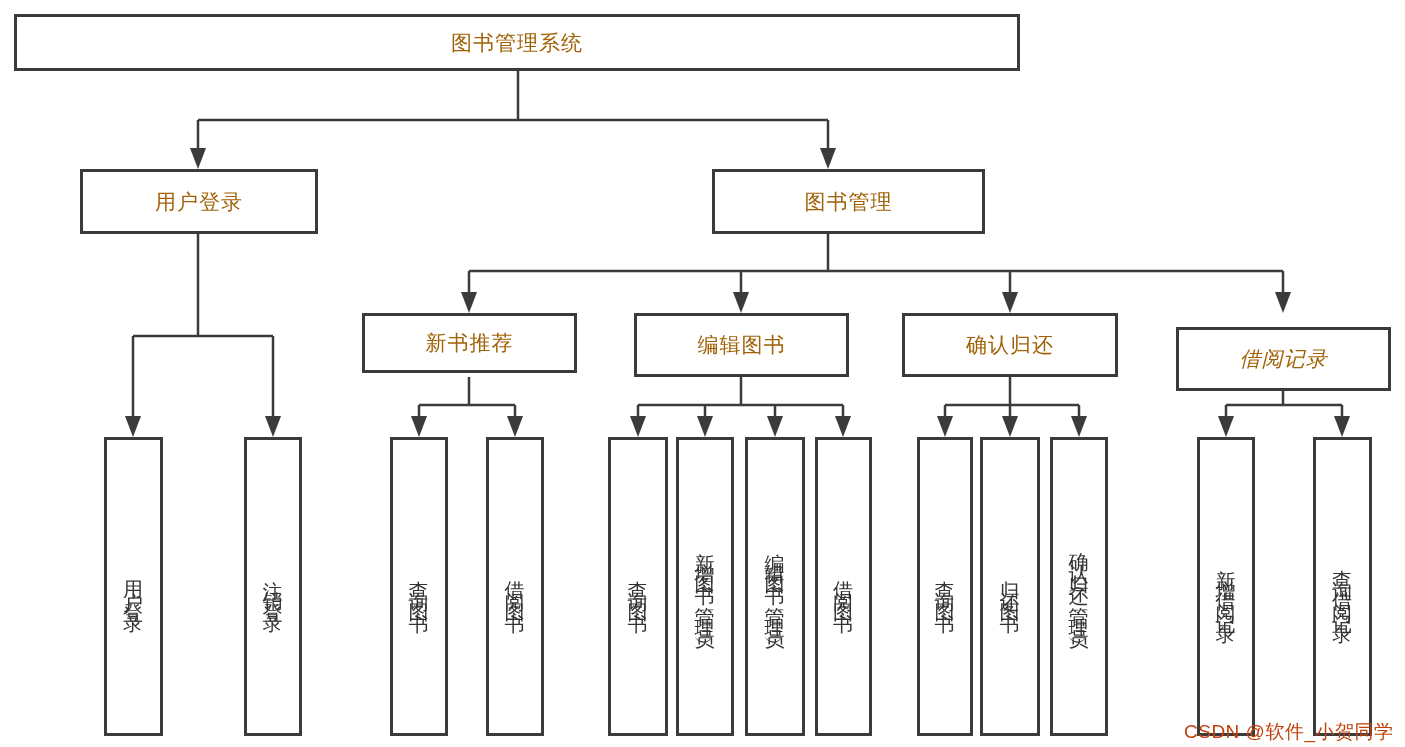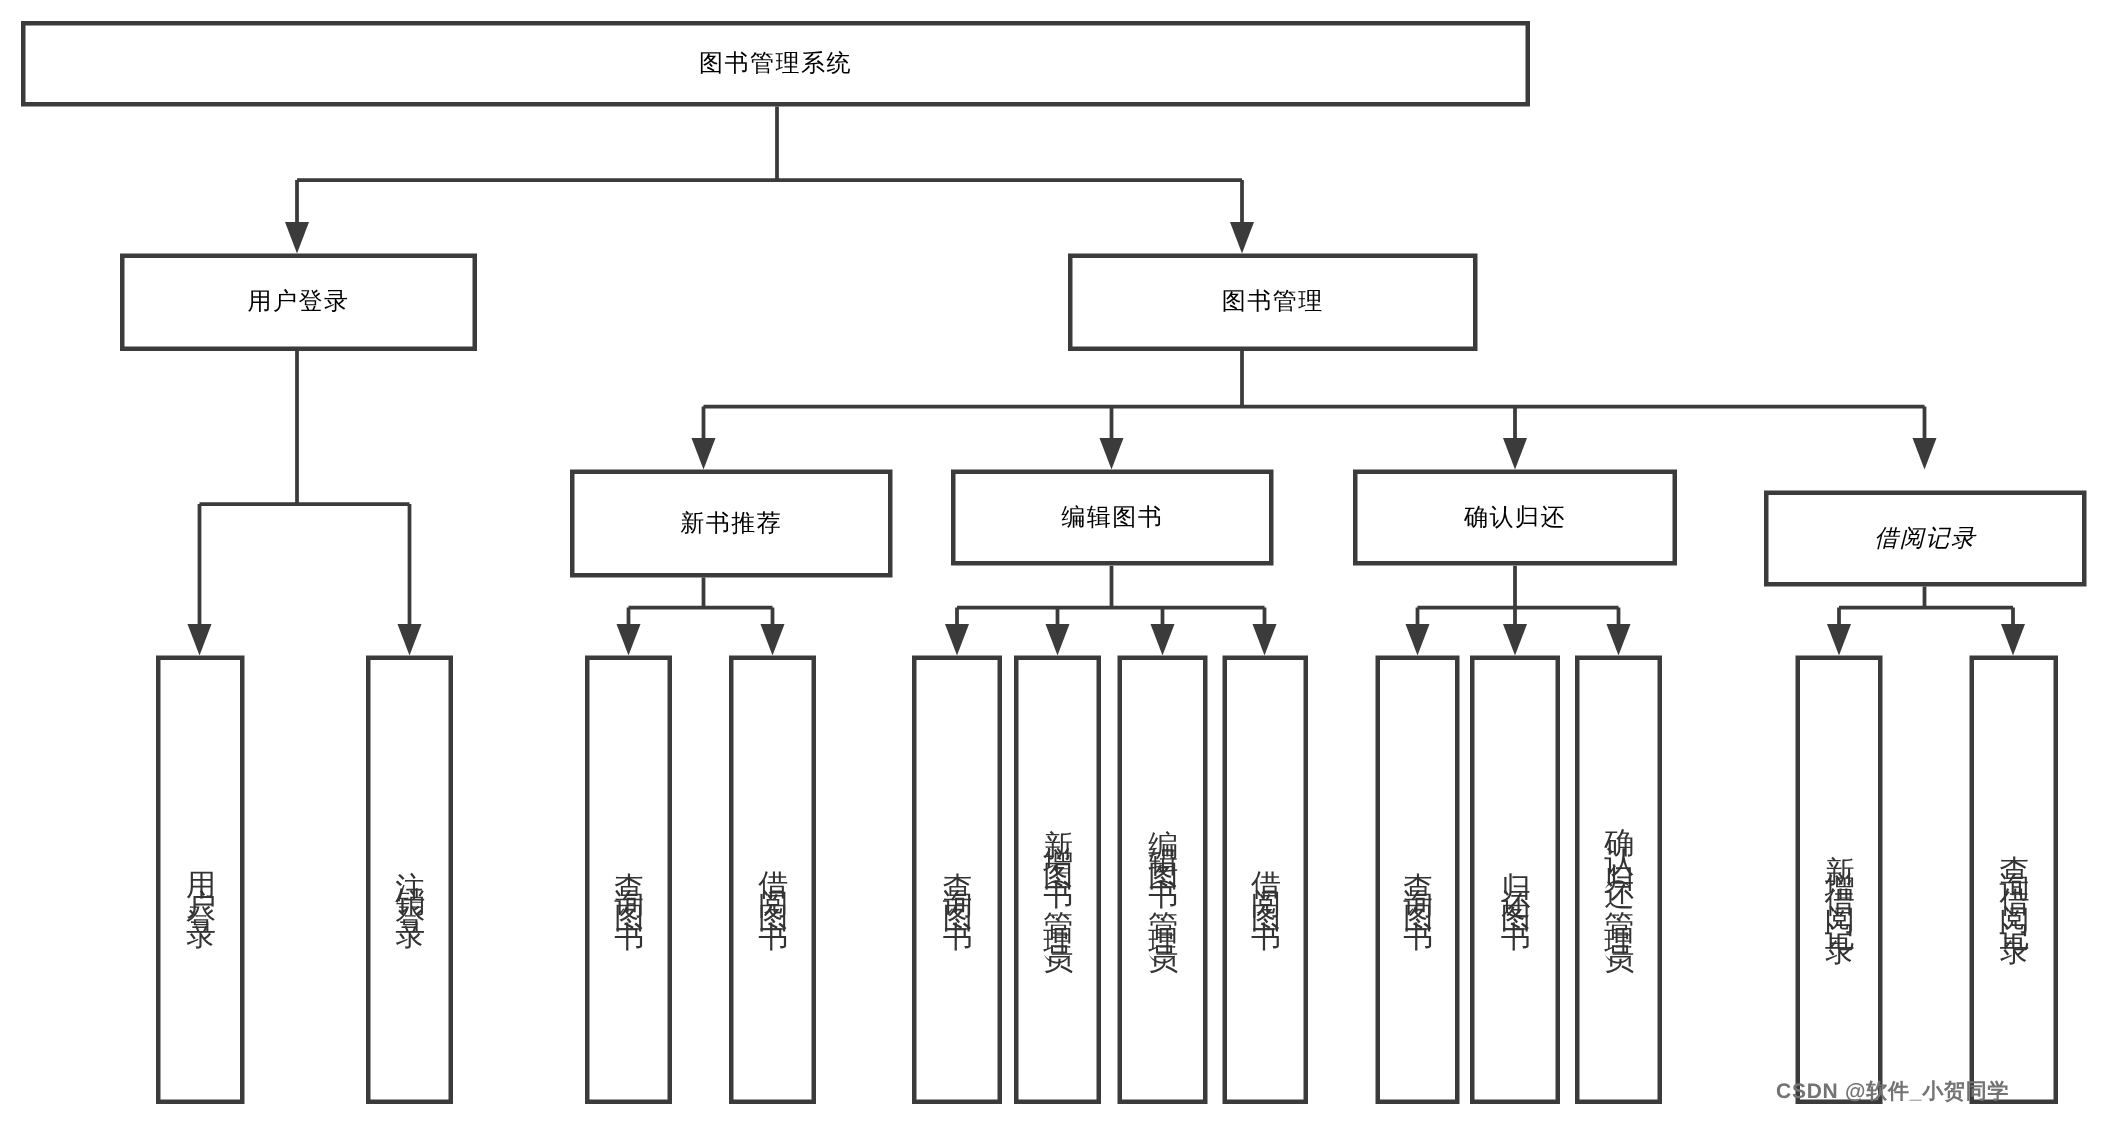--- a/index.html
+++ b/index.html
@@ -10,21 +10,21 @@
     font-family:"Liberation Sans","DejaVu Sans",sans-serif;
     overflow:hidden;
   }
   .connectors{position:absolute;left:0;top:0;width:1405px;height:747px;}
   .node{
     position:absolute;
     background:#ffffff;
     border:3px solid #3b3b3b;
     box-sizing:border-box;
     display:flex;align-items:center;justify-content:center;
-    font-size:16px;color:#000000;
+    font-size:21px;color:#a16207;
     letter-spacing:1px;
     white-space:nowrap;
   }
   .leaf{
     position:absolute;
     top:437px;height:299px;
     background:#ffffff;
     border:3px solid #3b3b3b;
     box-sizing:border-box;
     display:flex;align-items:center;justify-content:center;
@@ -33,26 +33,25 @@
   .leaf .vtext{
     writing-mode:vertical-rl;
     text-orientation:mixed;
     font-size:20px;color:#333333;
     letter-spacing:11px;
     line-height:1;
   }
   .watermark{
     position:absolute;
     left:1184px;top:719px;
-    font-size:14px;
-    color:#737373;
+    font-size:19px;
+    color:#c2410c;
     letter-spacing:0.5px;
     white-space:nowrap;
     z-index:10;
-    font-weight:bold;
   }
 </style>
 </head>
 <body>
 
 <div class="canvas">
 
   <svg class="connectors" viewBox="0 0 1405 747" xmlns="http://www.w3.org/2000/svg">
     <g stroke="#3b3b3b" stroke-width="2.5" fill="none">
       <path d="M518 70 V120 M198 120 H828 M198 120 V152 M828 120 V152"></path>
@@ -84,21 +83,21 @@
       <polygon points="1218,416 1234,416 1226,437"></polygon>
       <polygon points="1334,416 1350,416 1342,437"></polygon>
     </g>
   </svg>
 
   <div class="node" style="left:14px;top:14px;width:1006px;height:57px;">图书管理系统</div>
 
   <div class="node" style="left:80px;top:169px;width:238px;height:65px;">用户登录</div>
   <div class="node" style="left:712px;top:169px;width:273px;height:65px;">图书管理</div>
 
-  <div class="node" style="left:380px;top:313px;width:215px;height:72px;">新书推荐</div>
+  <div class="node" style="left:362px;top:313px;width:215px;height:60px;">新书推荐</div>
   <div class="node" style="left:634px;top:313px;width:215px;height:64px;">编辑图书</div>
   <div class="node" style="left:902px;top:313px;width:216px;height:64px;">确认归还</div>
   <div class="node" style="left:1176px;top:327px;width:215px;height:64px;font-style:italic;">借阅记录</div>
 
   <div class="leaf" style="left:104px;width:59px;">
     <span class="vtext">用户登录</span>
   </div>
   <div class="leaf" style="left:244px;width:58px;">
     <span class="vtext">注销登录</span>
   </div>

